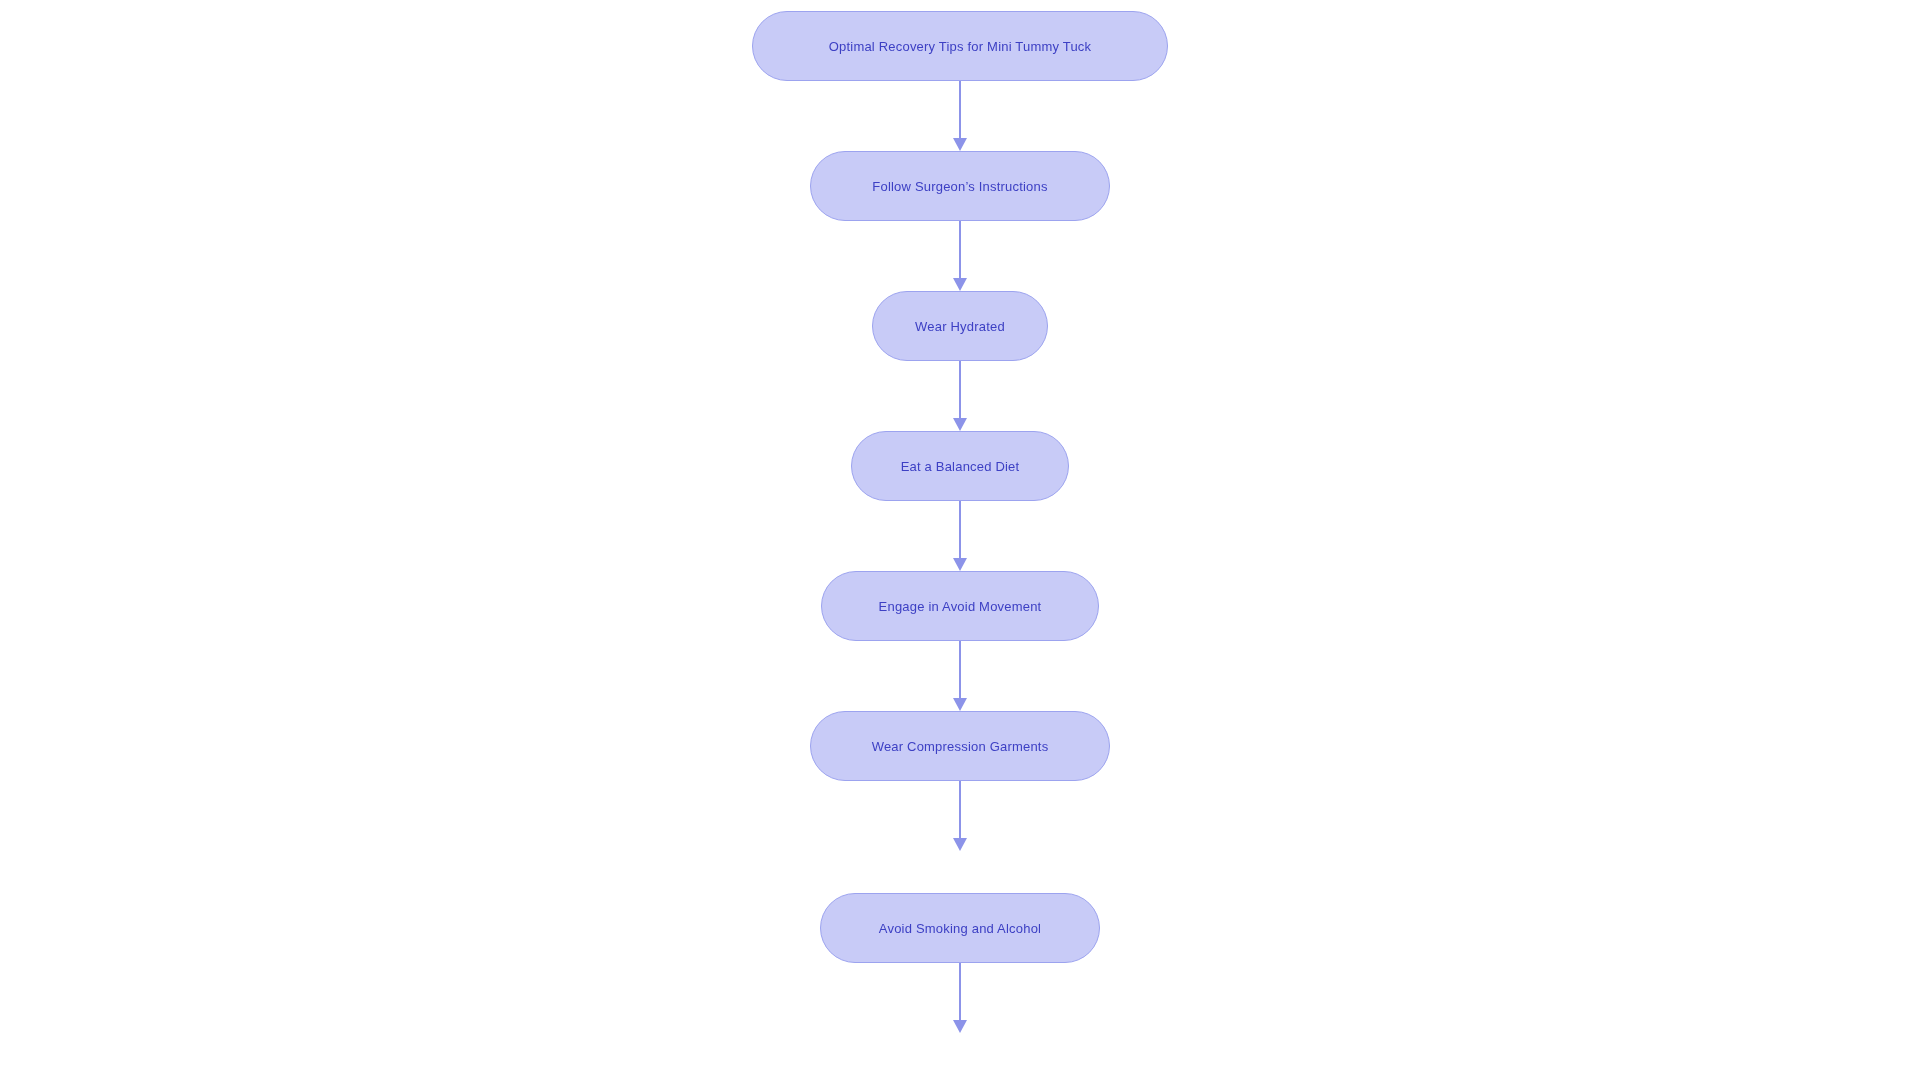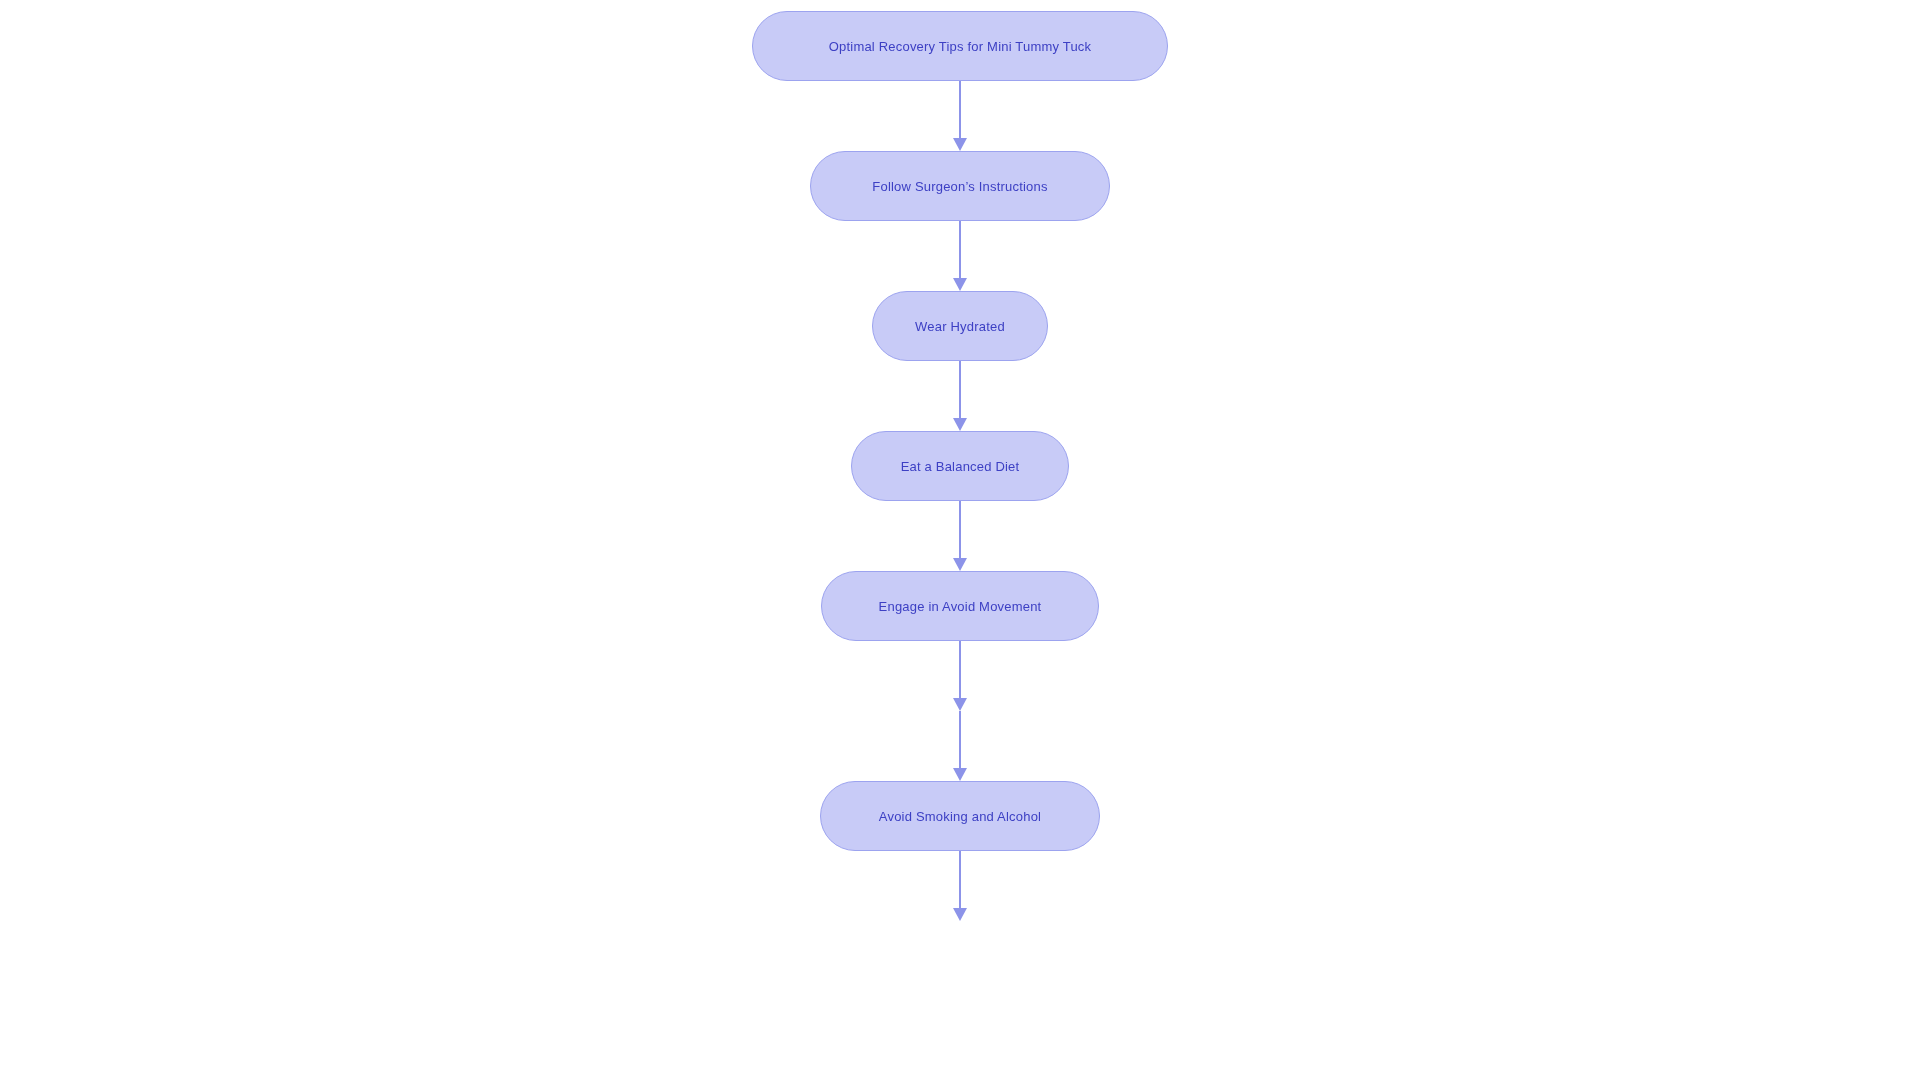--- a/index.html
+++ b/index.html
@@ -43,21 +43,21 @@
     letter-spacing: 0.2px;
     white-space: nowrap;
     text-align: center;
   }
   .w0 { width: 416px; }
   .w1 { width: 300px; }
   .w2 { width: 176px; }
   .w3 { width: 218px; }
   .w4 { width: 278px; }
   .w5 { width: 300px; }
-  .w6 { width: 280px; }
+  .w6 { width: 280px; margin-top: 42px; }
   .w7 { width: 204px; }
   .connector {
     position: relative;
     height: 70px;
     width: 16px;
     flex: none;
   }
   .arrow-line {
     position: absolute;
     top: 0;
@@ -122,20 +122,23 @@
 
   <div class="node w4">
     <span class="node-label">Engage in Avoid Movement</span>
   </div>
 
   <div class="connector">
     <div class="arrow-line"></div>
     <div class="arrow-head"></div>
   </div>
 
+  <div class="node w5">
+    <span class="node-label">Wear Compression Garments</span>
+  </div>
 
   <div class="connector">
     <div class="arrow-line"></div>
     <div class="arrow-head"></div>
   </div>
 
   <div class="node w6">
     <span class="node-label">Avoid Smoking and Alcohol</span>
   </div>
 

